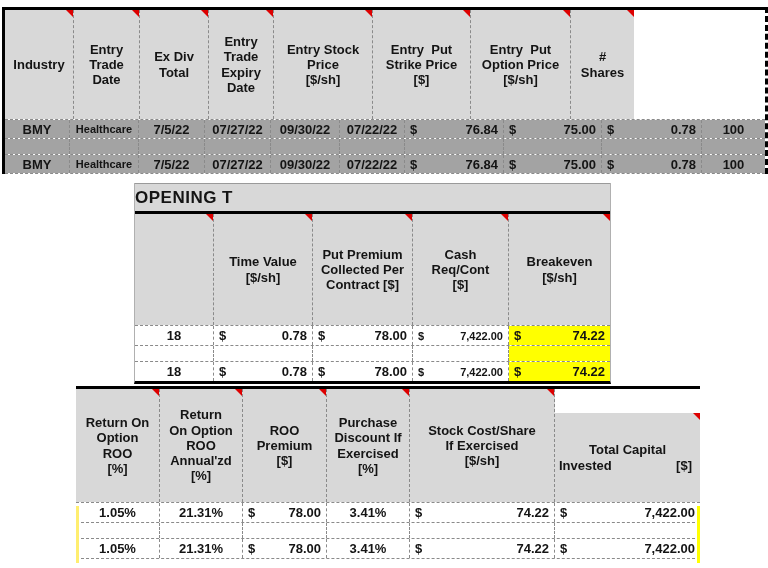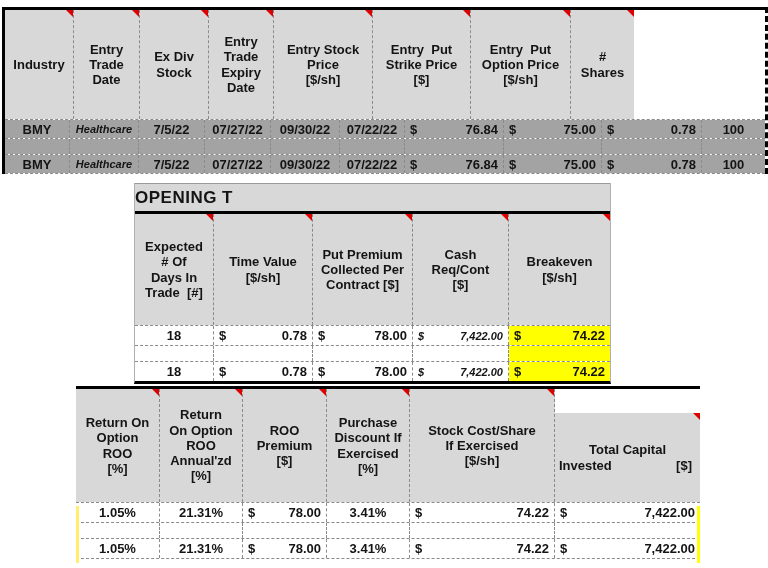--- a/index.html
+++ b/index.html
@@ -10,21 +10,21 @@
   .cell{box-sizing:border-box;position:relative;display:flex;align-items:center;justify-content:center;
         border-right:1px dashed #8a8a8a;overflow:hidden;}
   .cell:last-child{border-right:none;}
   .hcell{background:#d8d8d8;}
   .htext{white-space:pre-line;text-align:center;font-size:13px;line-height:1.18;width:100%;}
   .tri{position:absolute;top:0;right:0;width:0;height:0;
        border-top:7px solid #dd0000;border-left:7px solid transparent;}
   .blue{background:#a3a3a3;}
   .yellow{background:#ffff00;}
   .dcell{font-size:13px;}
-  .small{font-size:11px;font-style:italic;}
+  .small{font-size:11px;}
   .money{justify-content:space-between;padding:0 5px;}
   .band{display:flex;align-items:center;background:#d8d8d8;
         border-top:1px solid #9a9a9a;border-bottom:3px solid #000;
         font-size:17px;letter-spacing:.5px;white-space:nowrap;overflow:hidden;}
   .tcwrap{display:flex;flex-direction:column;width:100%;font-size:13px;line-height:1.18;}
   .tcline1{text-align:center;}
   .tcline2{display:flex;justify-content:space-between;padding:0 8px 0 4px;}
   .sliver{position:absolute;width:3px;background:#ffee70;}
 </style>
 </head>
@@ -40,21 +40,21 @@
         </div>
       <div class="cell hcell" style="width:66px;">
           <span class="tri"></span>
           <span class="htext">Entry
 Trade
 Date</span>
         </div>
       <div class="cell hcell" style="width:69px;">
           <span class="tri"></span>
           <span class="htext">Ex Div
-Stock</span>
+Total</span>
         </div>
       <div class="cell hcell" style="width:65px;">
           <span class="tri"></span>
           <span class="htext">Entry
 Trade
 Expiry
 Date</span>
         </div>
       <div class="cell hcell" style="width:99px;">
           <span class="tri"></span>
@@ -136,24 +136,20 @@
     </div>
   </div>
 
   <div class="tbl" style="left:134px;top:183px;width:477px;border-left:1px solid #b0b0b0;border-right:1px solid #b0b0b0;border-bottom:3px solid #000;">
     <div class="band" style="height:27px;">
       <span>OPENING T</span>
     </div>
     <div class="row" style="height:112px;">
       <div class="cell hcell" style="width:79px;">
           <span class="tri"></span>
-          <span class="htext">Expected
-# Of
-Days In
-Trade&nbsp;&nbsp;[#]</span>
         </div>
       <div class="cell hcell" style="width:99px;">
           <span class="tri"></span>
           <span class="htext">Time Value
 [$/sh]</span>
         </div>
       <div class="cell hcell" style="width:100px;">
           <span class="tri"></span>
           <span class="htext">Put Premium
 Collected Per

